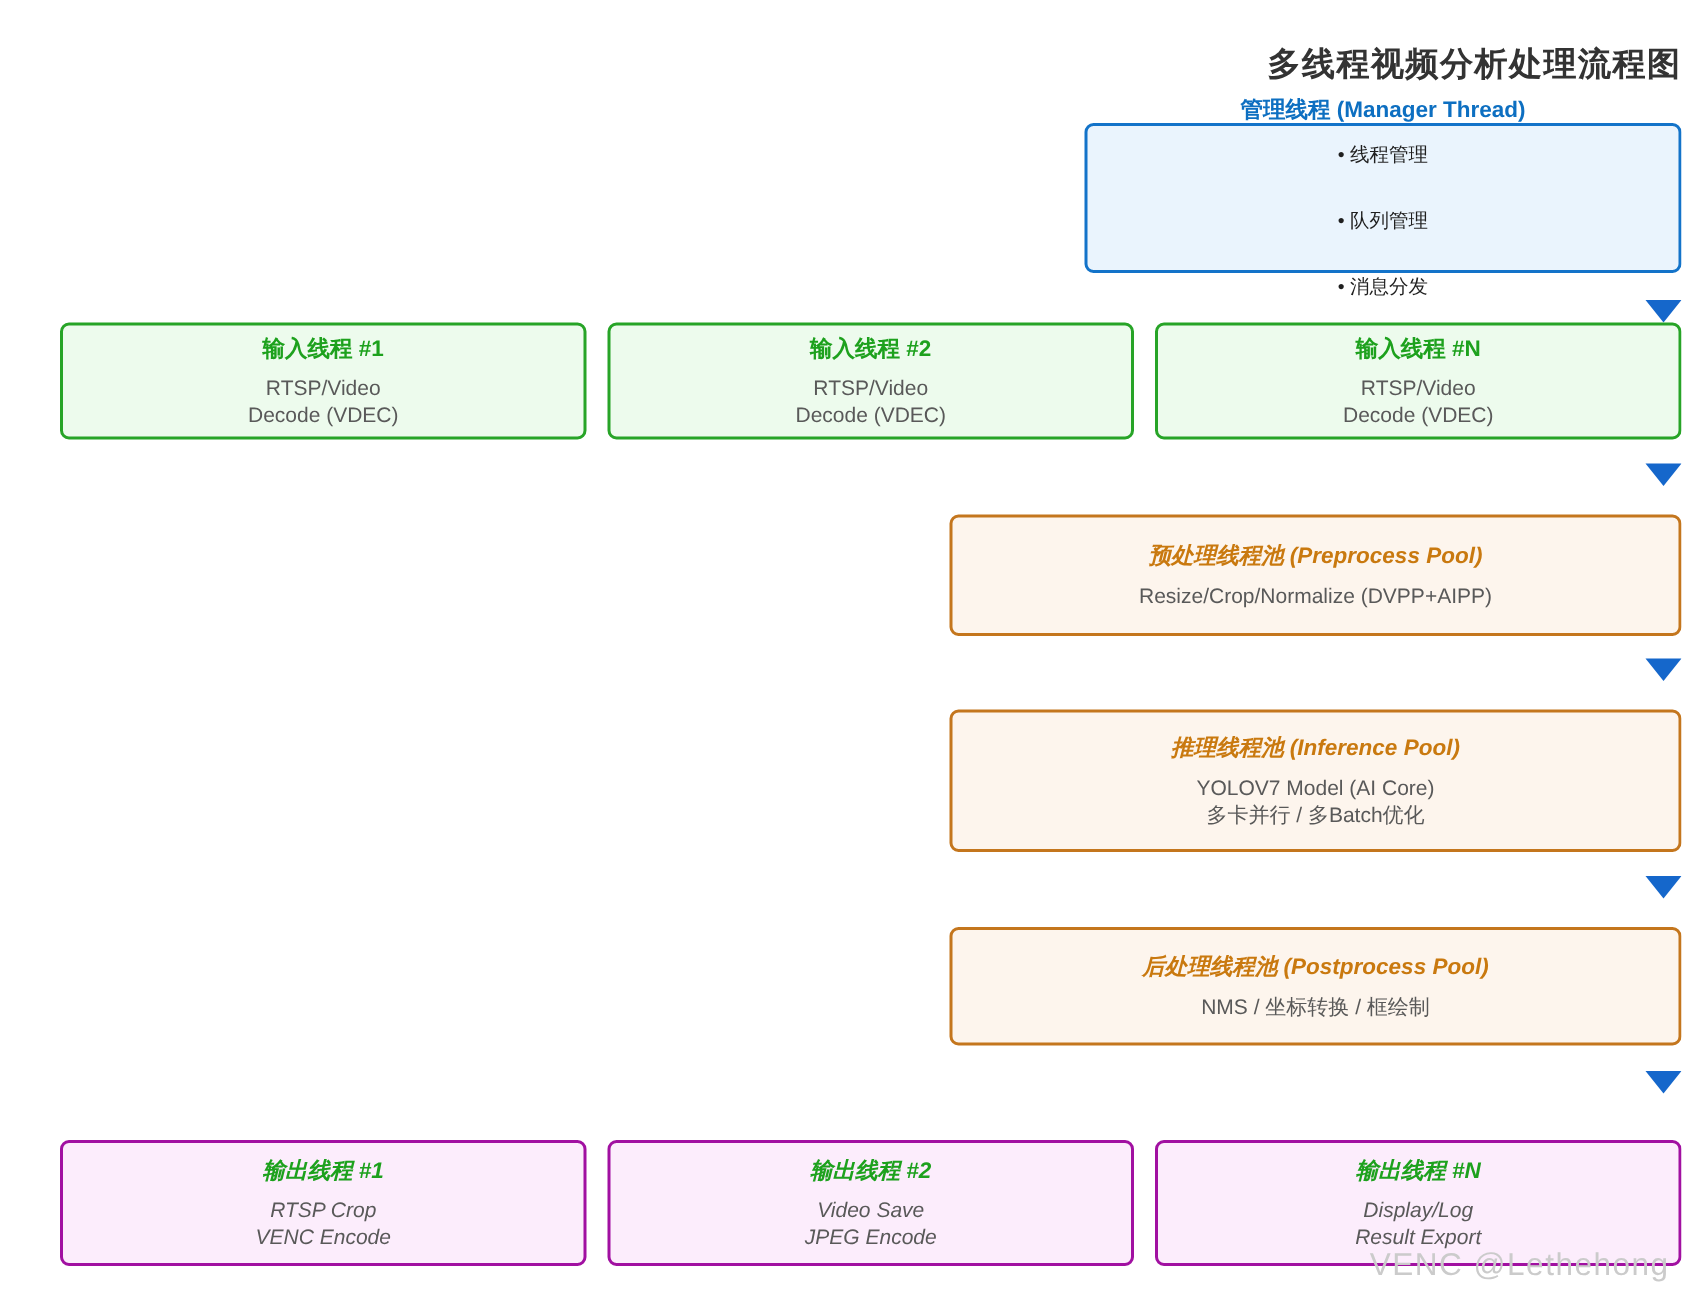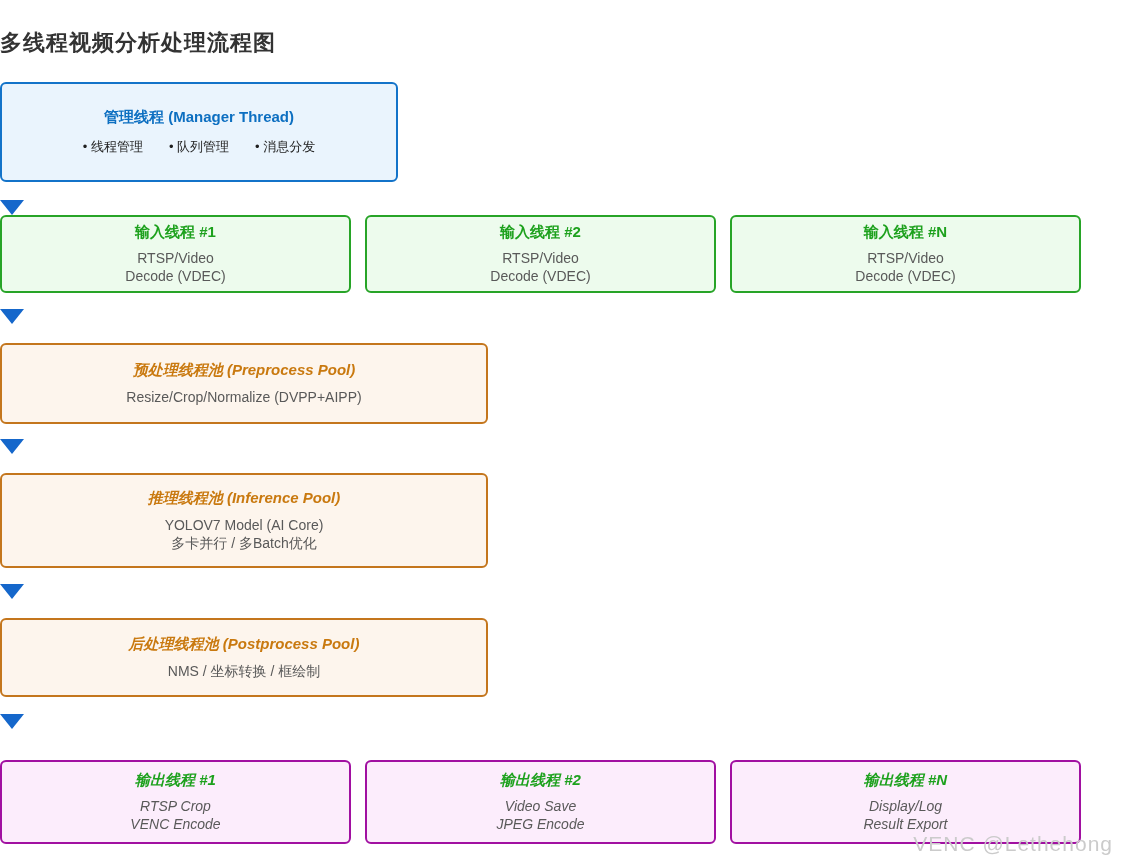--- a/index.html
+++ b/index.html
@@ -10,42 +10,42 @@
     font-family: "Liberation Sans", "DejaVu Sans", sans-serif;
   }
   .page-title {
     text-align: center;
     margin-top: 28px;
     font-size: 22px;
     font-weight: bold;
     color: var(--title-color, #333333);
     letter-spacing: 1px;
   }
-  .flow { display: flex; flex-direction: column; align-items: flex-start; }
+  .flow { display: flex; flex-direction: column; align-items: flex-end; }
 
   .box {
     border-radius: 6px;
     border: 2px solid;
     display: flex; flex-direction: column;
     align-items: center; justify-content: center;
     text-align: center;
   }
   .box-title { font-size: 15px; font-weight: bold; }
   .box-sub { font-size: 14px; color: var(--subtitle-gray, #595959); line-height: 1.28; }
 
   
   .manager {
     width: 398px; height: 100px;
     margin-top: 24px;
     background: var(--blue-bg, #eaf4fd);
     border-color: var(--blue-border, #1373c9);
     gap: 11px;
   }
   .manager .box-title { color: var(--blue-title, #0d6fc1); }
-  .bullets { display: flex; gap: 26px; font-size: 13px; color: var(--text-dark, #1f1f1f); }
+  .bullets { display: flex; gap: 26px; font-size: 13px; color: var(--text-dark, #1f1f1f); flex-direction: column; }
 
   
   .down-arrow {
     width: 0; height: 0;
     border-left: 12px solid transparent;
     border-right: 12px solid transparent;
     border-top: 15px solid var(--arrow-blue, #1567cb);
   }
   .a1 { margin-top: 18px; }
   .a2 { margin-top: 16px; }

